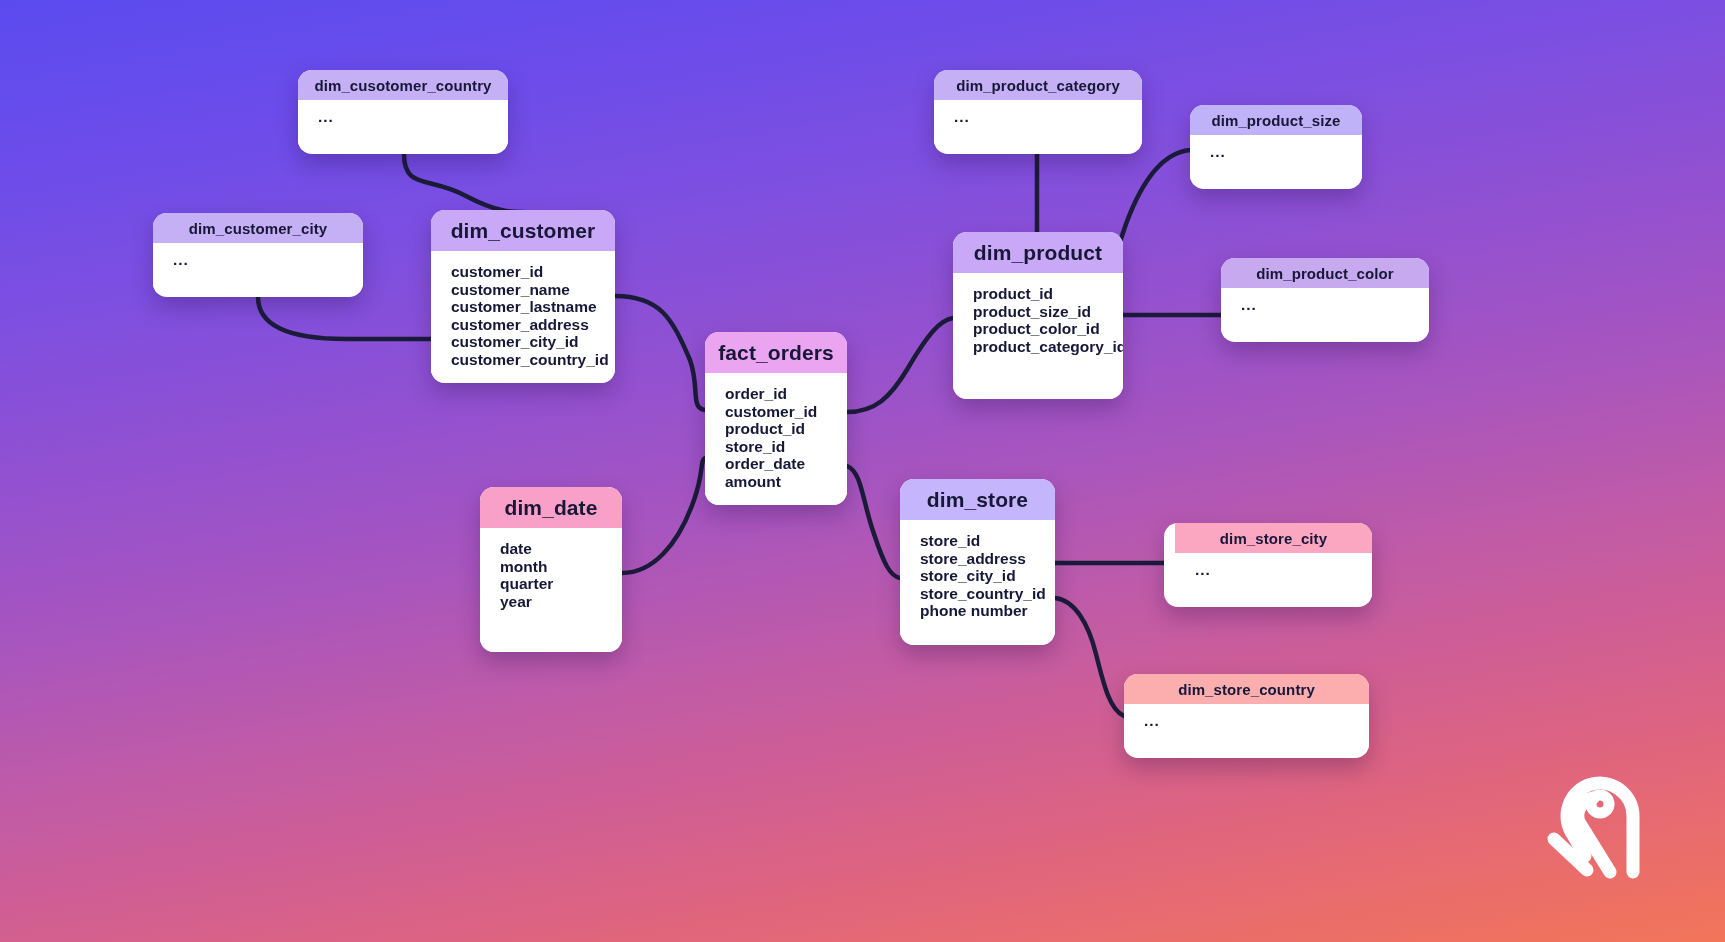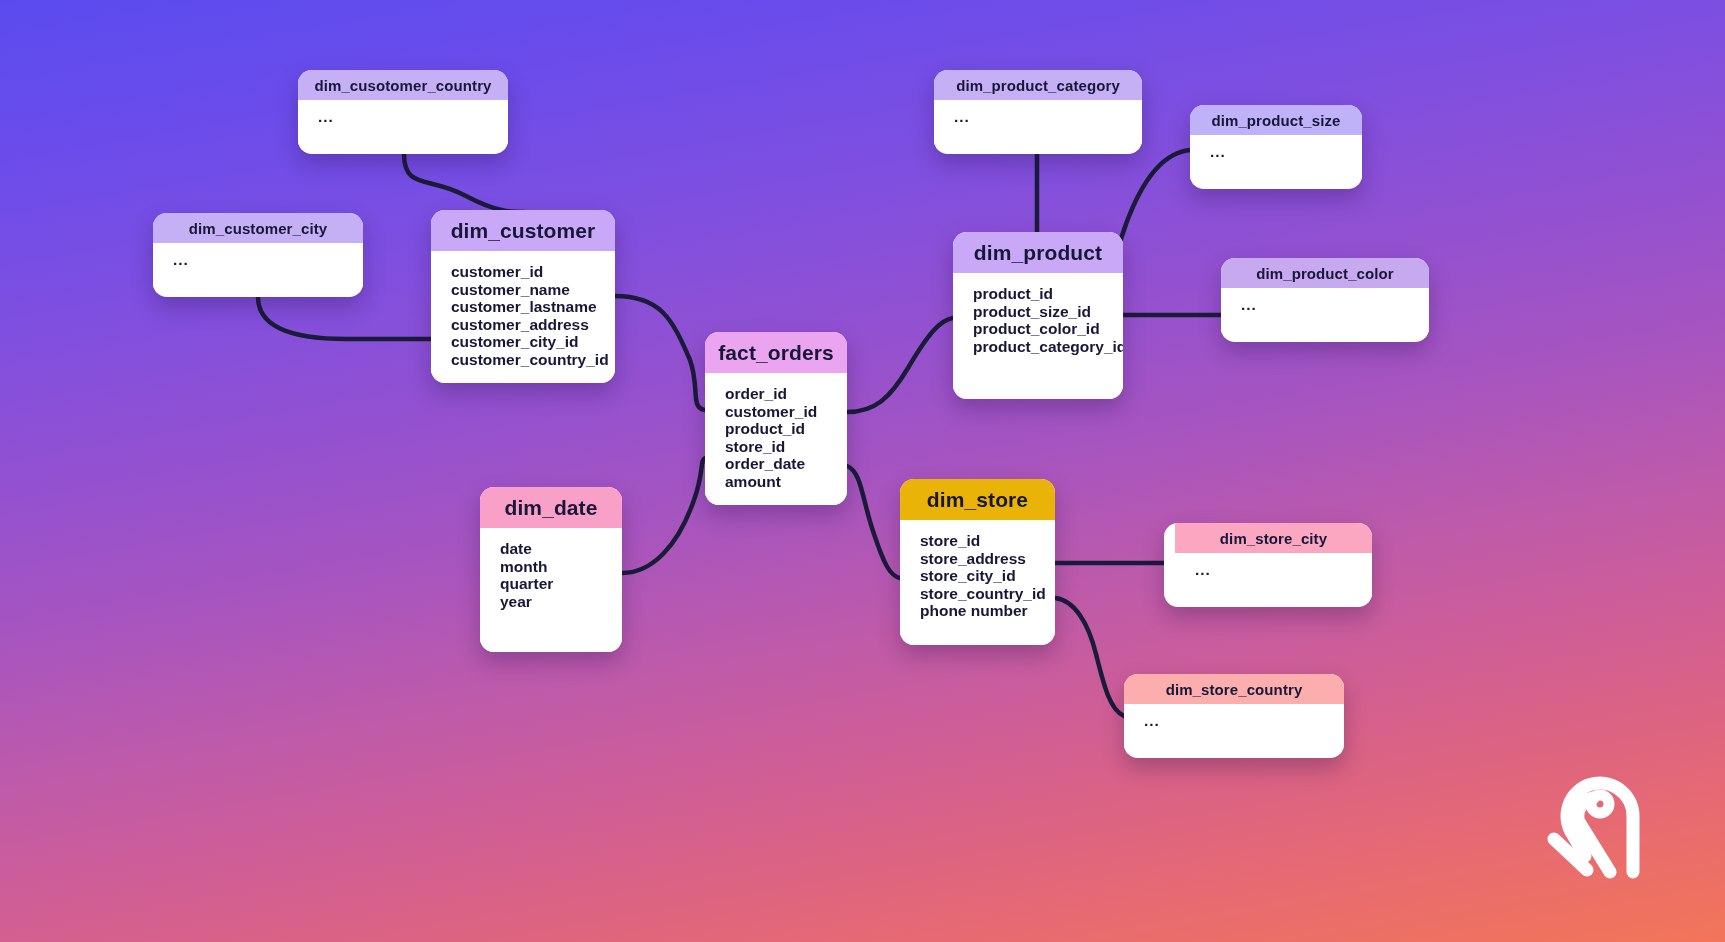--- a/index.html
+++ b/index.html
@@ -157,36 +157,36 @@
       <div class="node big" style="left: 480px; top: 487px; width: 142px; min-height: 158px;">
         <div class="node-header" style="background: rgb(249, 160, 200);">dim_date</div>
         <div class="node-body" style="min-height: 124px;">
           <div class="field">date</div>
           <div class="field">month</div>
           <div class="field">quarter</div>
           <div class="field">year</div>
         </div>
       </div>
       <div class="node big" style="left: 900px; top: 479px; width: 155px; min-height: 159px;">
-        <div class="node-header" style="background: #eab308;">dim_store</div>
+        <div class="node-header" style="background: #c4b5fd;">dim_store</div>
         <div class="node-body" style="min-height: 125px;">
           <div class="field">store_id</div>
           <div class="field">store_address</div>
           <div class="field">store_city_id</div>
           <div class="field">store_country_id</div>
           <div class="field">phone number</div>
         </div>
       </div>
       <div class="node stub" style="left: 1164px; top: 523px; width: 208px; min-height: 84px; padding-left: 11px;">
         <div class="node-header" style="background: rgb(251, 167, 193);">dim_store_city</div>
         <div class="node-body" style="min-height: 50px;">
           <div class="field">...</div>
         </div>
       </div>
-      <div class="node stub" style="left: 1124px; top: 674px; width: 220px; min-height: 84px;">
+      <div class="node stub" style="left: 1124px; top: 674px; width: 245px; min-height: 84px;">
         <div class="node-header" style="background: rgb(252, 174, 174);">dim_store_country</div>
         <div class="node-body" style="min-height: 50px;">
           <div class="field">...</div>
         </div>
       </div>
     </div>
 
   <svg id="logo" viewBox="0 0 160 120" style="left: 1530px; top: 760px; width: 160px; height: 120px;">
     <g fill="none" stroke="#ffffff" stroke-width="13" stroke-linecap="round" stroke-linejoin="round">
       <path d="M 103 112 L 103 56 A 33 33 0 1 0 43 75 L 55 96"></path>

